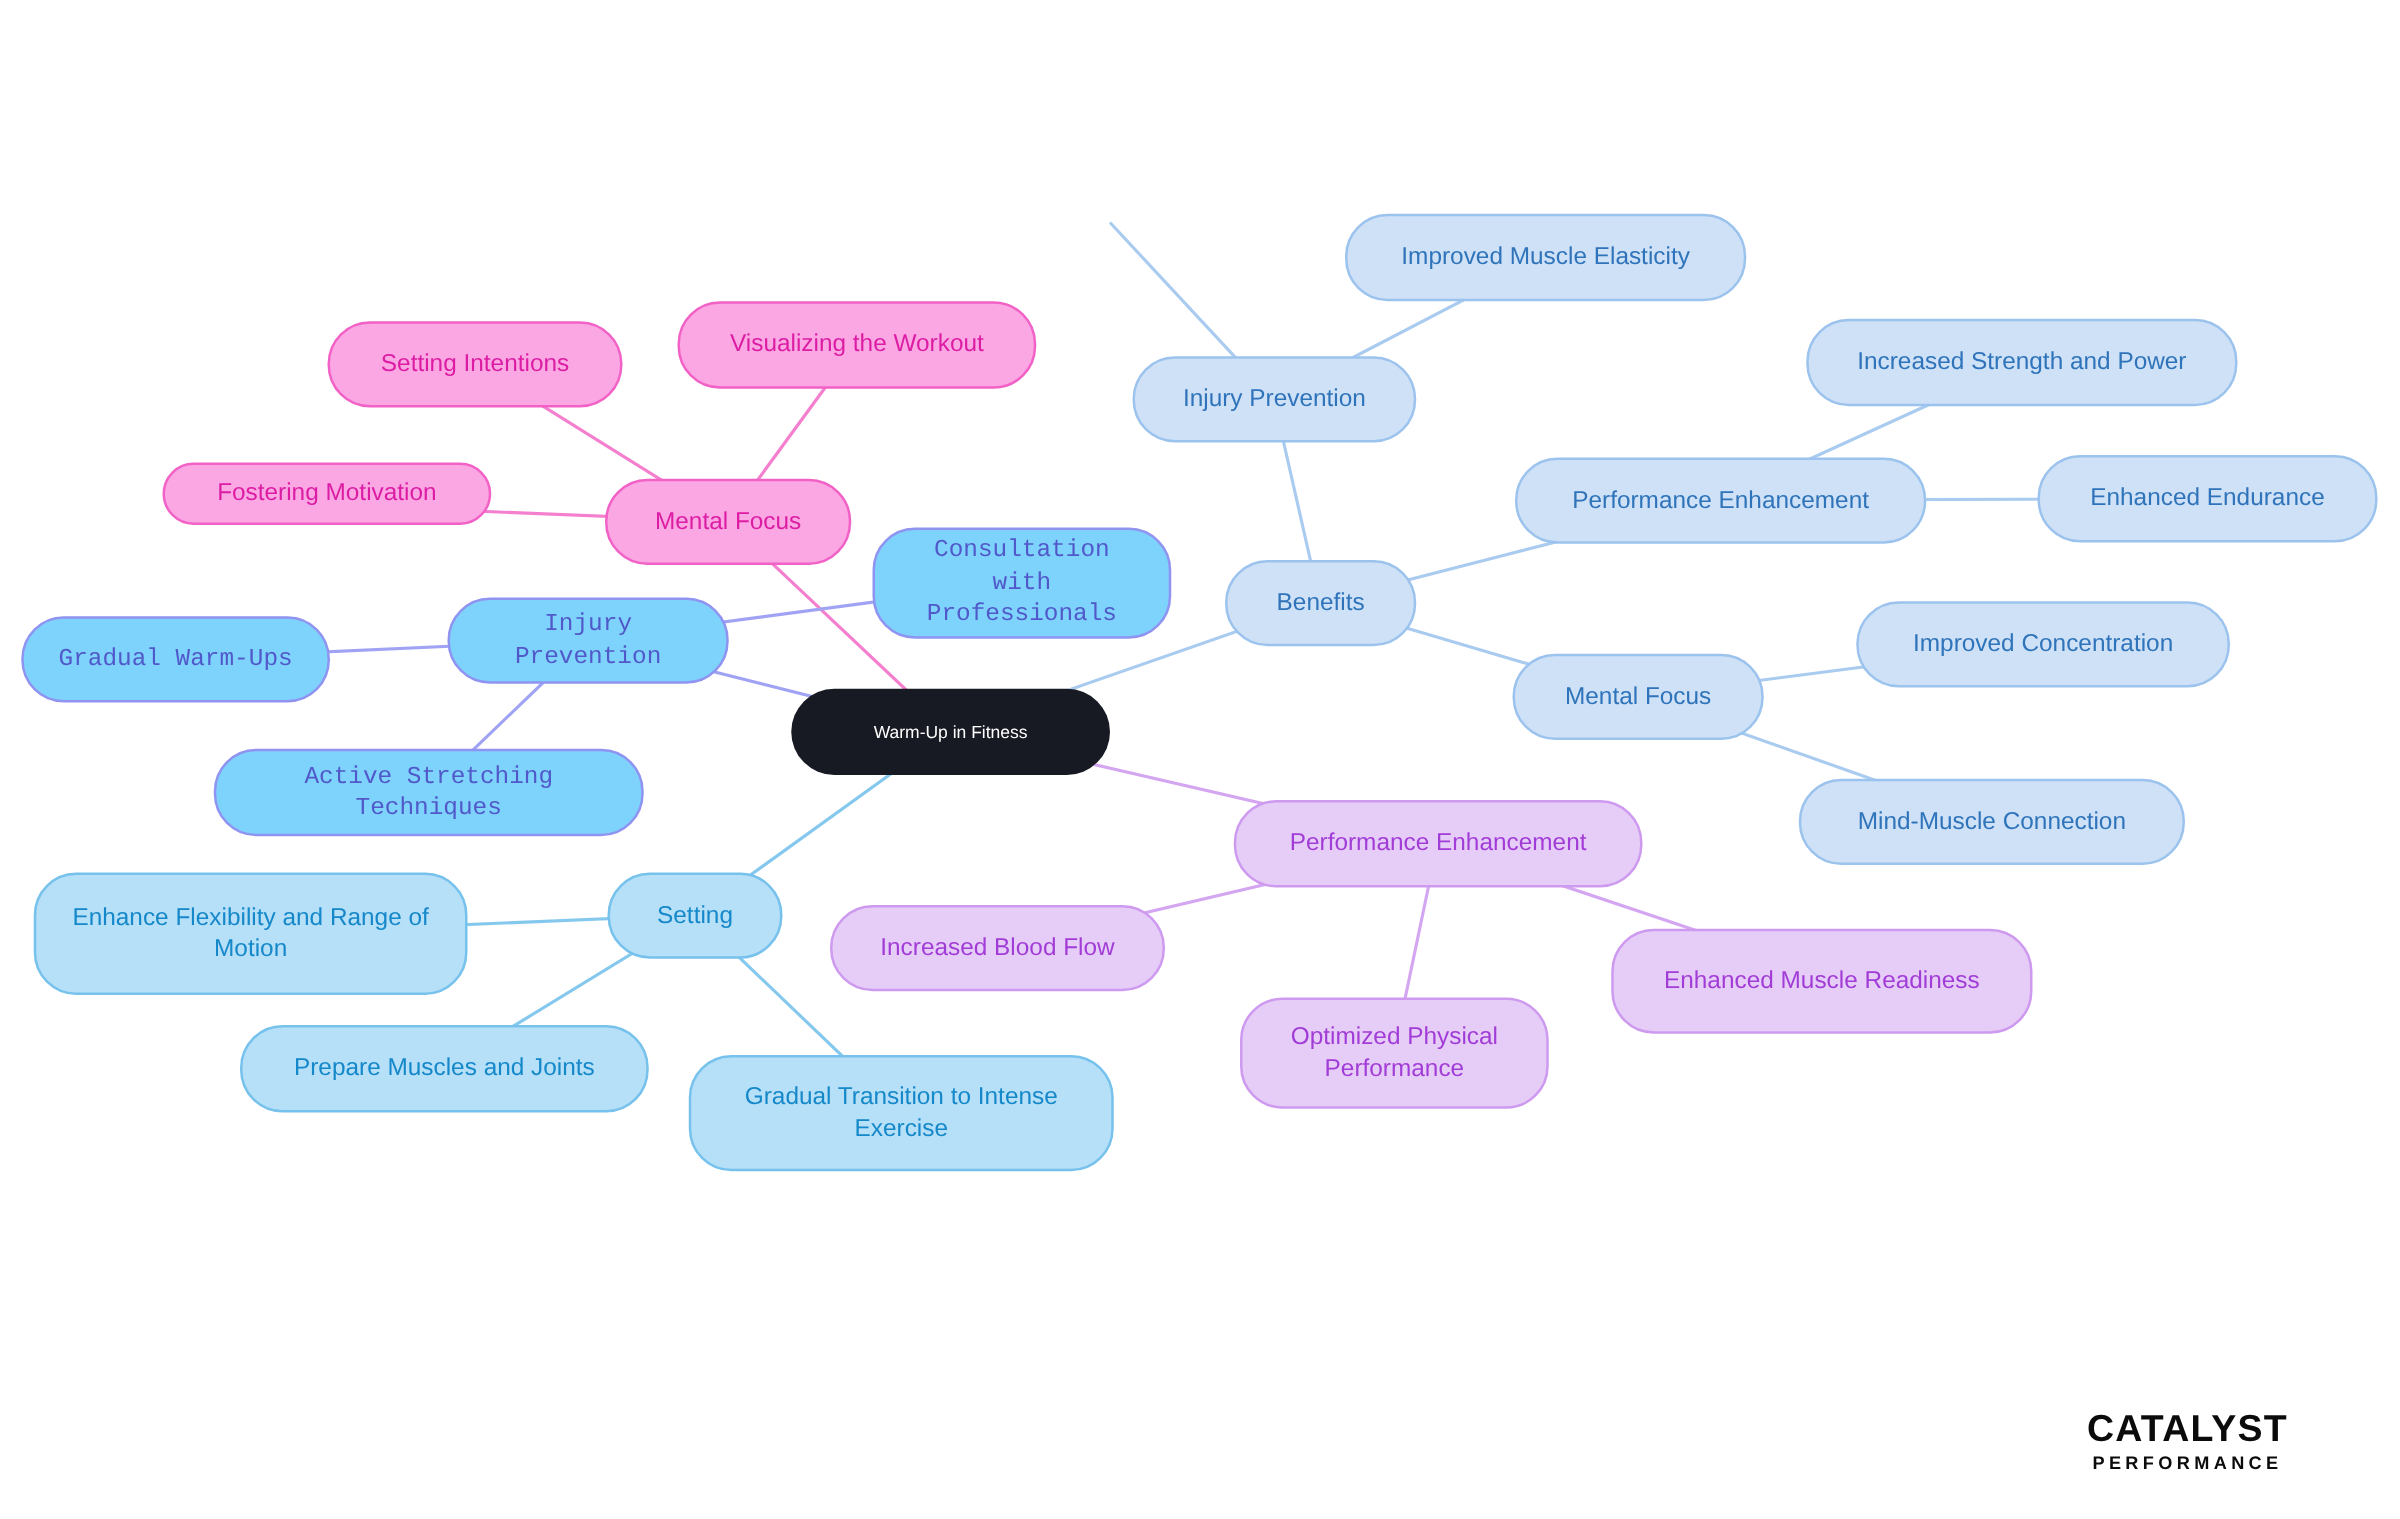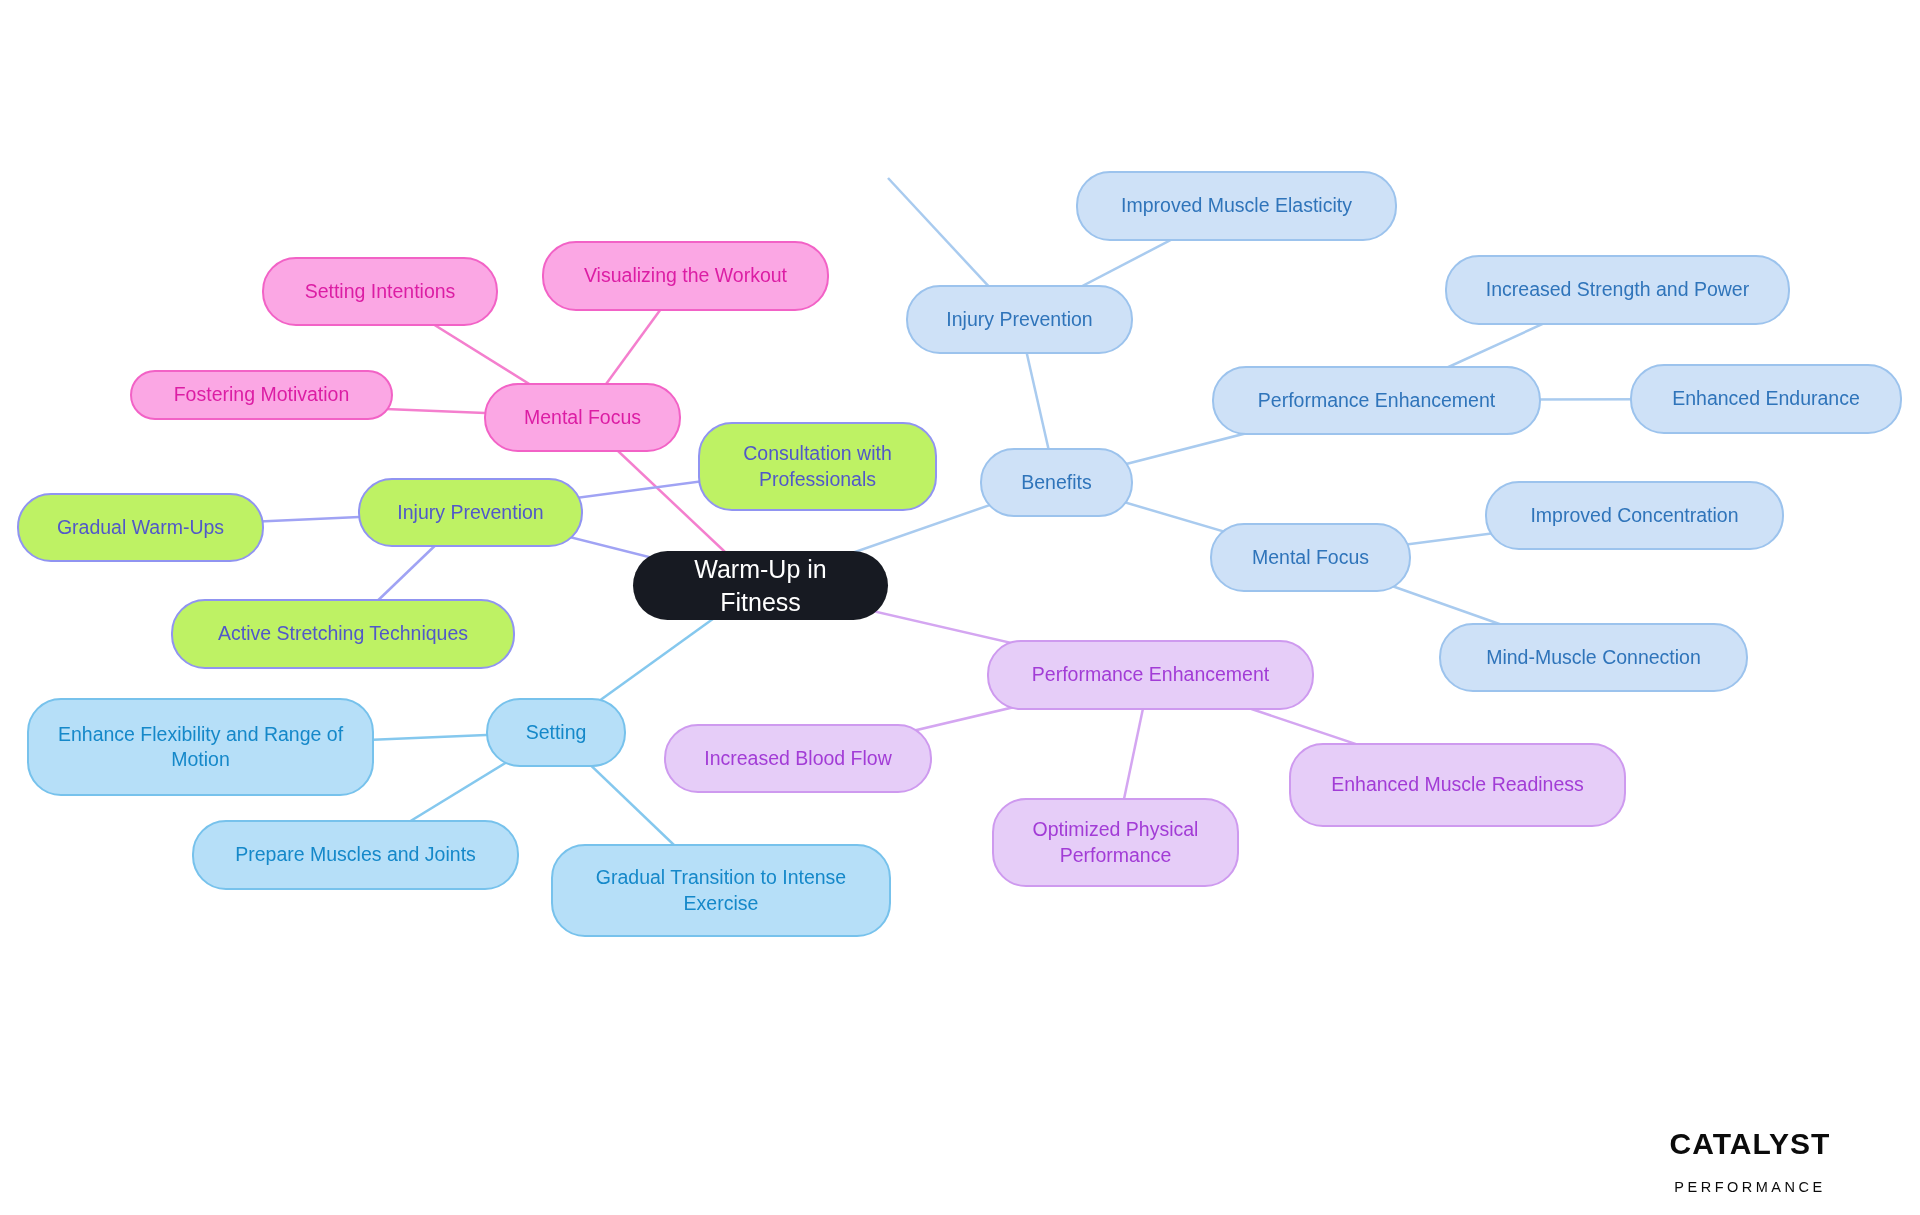--- a/index.html
+++ b/index.html
@@ -27,48 +27,48 @@
     border: 2.5px solid transparent;
     font-size: 19.5px;
     line-height: 1.3;
     padding: 8px 22px;
     z-index: 1;
   }
   .central {
     background: #171A22;
     color: #ffffff;
     border: none;
-    font-size: 25px;
+    font-size: 14px;
     border-radius: 35px;
   }
   .b-pink   { background: #FBA7E4; border-color: #F262C6; color: #DC1DA4; }
-  .b-purple { background: #bef264; border-color: #9094F1; color: #5158C9; }
+  .b-purple { background: #7dd3fc; border-color: #9094F1; color: #5158C9; font-family: Liberation Mono, monospace; }
   .b-blue   { background: #CEE1F7; border-color: #9CC3ED; color: #2F74BA; }
   .b-cyan   { background: #B6DFF8; border-color: #77C2EC; color: #1588C9; }
   .b-violet { background: #E6CDF8; border-color: #CE9AEF; color: #A23CD6; }
   .logo {
     position: absolute;
     left: 1640px;
     top: 1128px;
     width: 220px;
     text-align: center;
     z-index: 2;
     color: #0b0b0b;
   }
   .logo-line1 {
     font-size: 30px;
     font-weight: 900;
     letter-spacing: 1px;
     line-height: 1.05;
   }
   .logo-line2 {
     font-size: 14.5px;
-    font-weight: 400;
+    font-weight: 700;
     letter-spacing: 3.5px;
-    margin-top: 19px;
+    margin-top: 3px;
   }
 </style>
 </head>
 <body>
 
 <div class="canvas">
 
   <svg class="edges" width="1920" height="1215" aria-hidden="true">
 
     <g stroke="#F47FCE" stroke-width="2.5" fill="none">

